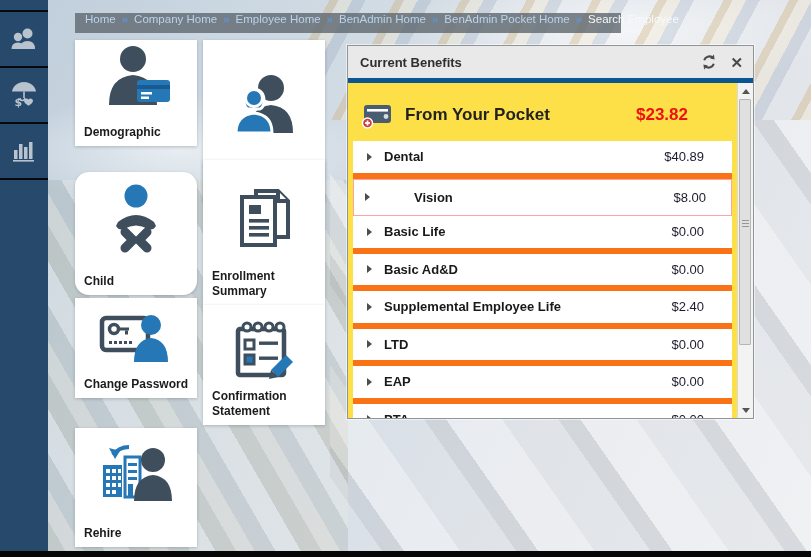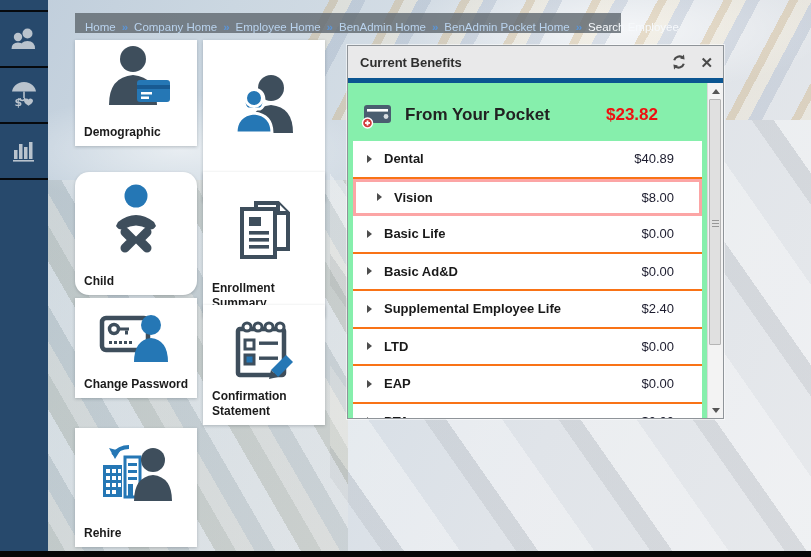--- a/index.html
+++ b/index.html
@@ -30,65 +30,65 @@
   
   .sidebar { position:absolute; left:0; top:0; width:48px; height:551px; background:#27496c; }
   .sb-spacer { height:12px; border-bottom:2px solid #06090d; }
   .sb-item { height:56px; border-bottom:2px solid #06090d;
     display:flex; align-items:center; justify-content:center; cursor:pointer; }
   .sb-item svg { display:block; }
 
   
   .breadcrumb { position:absolute; left:75px; top:13px; width:546px; height:20px;
     background:rgba(98,106,114,.82); color:#b9d3ee; font-size:11.5px;
-    display:flex; align-items:flex-end; padding:0 10px; white-space:nowrap; }
+    display:flex; align-items:flex-start; padding:0 10px; white-space:nowrap; }
   .breadcrumb .crumb { color:#b9d3ee; cursor:pointer; }
   .breadcrumb .crumb.current { color:#f6f9fc; cursor:default; }
   .breadcrumb .sep { color:#5c95d6; margin:0 6px; font-weight:bold; }
 
   
   .tile { position:absolute; width:122px; background:#fff;
     box-shadow:0 1px 3px rgba(40,50,60,.25); cursor:pointer; }
   .tile .ticon { position:absolute; left:0; right:0; top:8px; bottom:34px;
     display:flex; align-items:center; justify-content:center; }
   .tile .tlabel { position:absolute; left:9px; right:4px; bottom:7px;
     font-size:12px; font-weight:bold; color:#1b1b1b; line-height:1.2; }
   #tile-demographic { left:75px; top:40px;  height:106px; }
   #tile-spouse      { left:203px; top:40px; height:161px; }
   #tile-child       { left:75px; top:172px; height:123px;border-radius:14px; }
-  #tile-enrollment  { left:203px; top:172px; height:145px; }
+  #tile-enrollment  { left:203px; top:160px; height:145px; }
   #tile-password    { left:75px; top:298px; height:100px; }
   #tile-confirmation{ left:203px; top:305px; height:120px; }
   #tile-rehire      { left:75px; top:428px; height:119px; }
 
   
-  .panel { position:absolute; left:347px; top:45px; width:377px; height:374px;
+  .panel { position:absolute; left:347px; top:45px; width:407px; height:374px;
     background:#fff; border:1px solid #8f9499; box-shadow:0 0 0 1px rgba(255,255,255,.55); }
   .panel-header { height:32px; background:#e9e9ea; display:flex; align-items:center; padding:0 10px 0 12px; }
   .panel-title { font-size:13px; font-weight:bold; color:#2e2e2e; }
   .panel-tools { margin-left:auto; display:flex; align-items:center; gap:13px; }
   .refresh-btn { cursor:pointer; display:flex; }
   .close-btn { cursor:pointer; font-size:15px; font-weight:bold; color:#4a4a4a; line-height:1; }
   .blue-bar { height:5px; background:#0b5591; }
-  .panel-content { position:relative; height:335px; background:#86efac; overflow:hidden; }
+  .panel-content { position:relative; height:335px; background:#fde047; overflow:hidden; }
 
   .fyp { position:absolute; left:5px; right:21px; top:0; height:58px;
     display:flex; align-items:center; padding:6px 44px 0 8px; }
   .fyp-icon { margin-right:12px; display:flex; }
   .fyp-label { font-size:17px; font-weight:bold; color:#222; }
   .fyp-amount { margin-left:auto; font-size:17px; font-weight:bold; color:#ee1111; }
 
   .rows { position:absolute; left:5px; right:21px; top:58px; }
   .brow { height:37.5px; display:flex; align-items:center;
-    padding:0 28px 0 14px; border-bottom:2px solid #f97316; cursor:pointer; background:#fff; }
+    padding:0 28px 0 14px; border-bottom:6px solid #f97316; cursor:pointer; background:#fff; }
   .brow .tri { width:0; height:0; border-left:5px solid #4d4d4d;
     border-top:4px solid transparent; border-bottom:4px solid transparent; margin-right:12px; }
   .brow .blabel { font-size:13px; font-weight:bold; color:#191919; }
   .brow .bamount { margin-left:auto; font-size:13px; font-weight:normal; color:#1c1c2e; }
-  .brow.highlight { border:3px solid #fca5a5; padding:0 25px 0 21px; }
+  .brow.highlight { border:1px solid #fca5a5; padding:0 25px 0 11px;gap:32px; }
 
   .scrollbar { position:absolute; top:0; right:0; width:16px; height:100%;
     background:#f3f3f3; border-left:1px solid #dadada; }
   .sb-arrow { position:absolute; left:0; width:15px; height:14px;
     display:flex; align-items:center; justify-content:center; cursor:pointer; }
   .sb-arrow.up { top:1px; } .sb-arrow.down { bottom:1px; }
   .tri-up { width:0; height:0; border-bottom:5px solid #555;
     border-left:4px solid transparent; border-right:4px solid transparent; }
   .tri-down { width:0; height:0; border-top:5px solid #555;
     border-left:4px solid transparent; border-right:4px solid transparent; }

